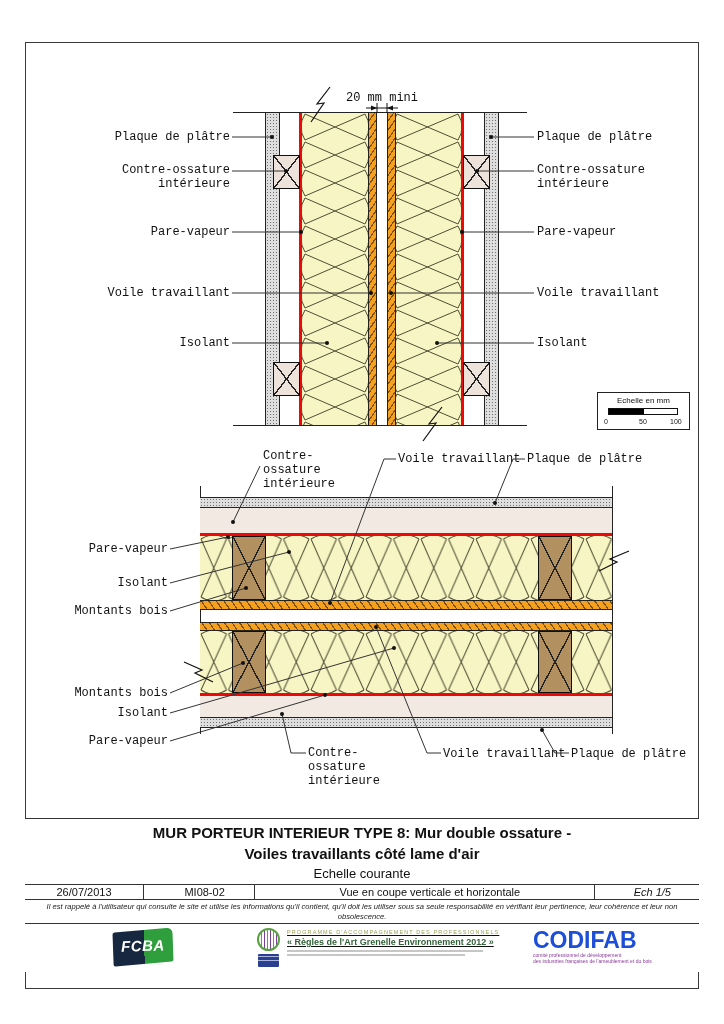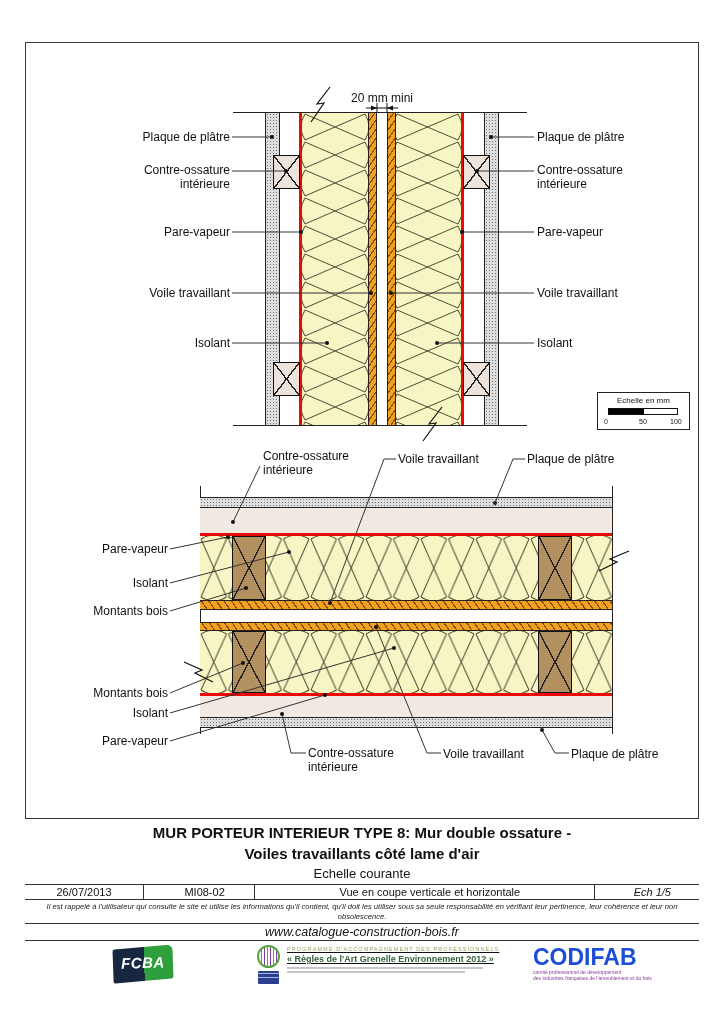--- a/index.html
+++ b/index.html
@@ -4,21 +4,21 @@
 <style>
   html,body{margin:0;padding:0;background:#fff;}
   #page{position:relative;width:724px;height:1024px;background:#fff;
         font-family:"Liberation Sans",sans-serif;color:#111;overflow:hidden;}
   .abs{position:absolute;}
   #frame{left:25px;top:42px;width:674px;height:947px;border:1.5px solid #3a3a3a;box-sizing:border-box;}
 
   
   .cutline{height:0;border-top:1.2px solid #222;}
   .vline{width:0;border-left:1.2px solid #222;}
-  .label{font-size:12px;line-height:14px;color:#111;}
+  .label{font-size:12px;line-height:14px;color:#111;font-family:Liberation Mono, monospace;}
   .lab-r{text-align:right;}
   .plaster{background-color:#dedede;background-image:radial-gradient(circle,#707070 .6px,transparent .7px);background-size:3px 3px;}
   .plaster-v{border-left:1px solid #222;border-right:1px solid #222;box-sizing:border-box;}
   .plaster-h{border-top:1px solid #222;border-bottom:1px solid #222;box-sizing:border-box;}
   .redline{background:#ee0909;}
   .osb-v{background-color:#f5a01e;background-image:repeating-linear-gradient(125deg,transparent 0 4px,#7d4f00 4px 5.2px);border-left:1px solid #222;border-right:1px solid #222;box-sizing:border-box;}
   .osb-h{background-color:#f5a01e;background-image:repeating-linear-gradient(55deg,transparent 0 5px,#7d4f00 5px 6.2px);border-top:1px solid #222;border-bottom:1px solid #222;box-sizing:border-box;}
   .beige{background:#f2e9e3;}
   .xbox{background-color:#ede3da;border:1.2px solid #111;box-sizing:border-box;
     background-image:
@@ -245,21 +245,20 @@
       <div class="big">Voiles travaillants côté lame d'air</div>
       <div class="sub">Echelle courante</div>
     </div>
     <div id="t-meta" class="trow">
       <div style="width:125px;">26/07/2013</div>
       <div style="width:105px;">MI08-02</div>
       <div style="width:345px;">Vue en coupe verticale et horizontale</div>
       <div style="width:98px;font-style:italic;">Ech 1/5</div>
     </div>
     <div id="t-disc" class="trow">Il est rappelé à l'utilisateur qui consulte le site et utilise les informations qu'il contient, qu'il doit les utiliser sous sa seule responsabilité en vérifiant leur pertinence, leur cohérence et leur non obsolescence.</div>
-    <div id="t-url" class="trow">www.catalogue-construction-bois.fr</div>
     <div id="t-logos" class="trow">
       <div id="fcba">
         <div class="flag"></div>
         <div class="txt">FCBA</div>
       </div>
       <div id="prglogo">
         <div id="prg-emblem"></div>
         <div id="prg-stamp"></div>
         <div id="prg-text">
           <div class="l1">PROGRAMME D'ACCOMPAGNEMENT DES PROFESSIONNELS</div>

